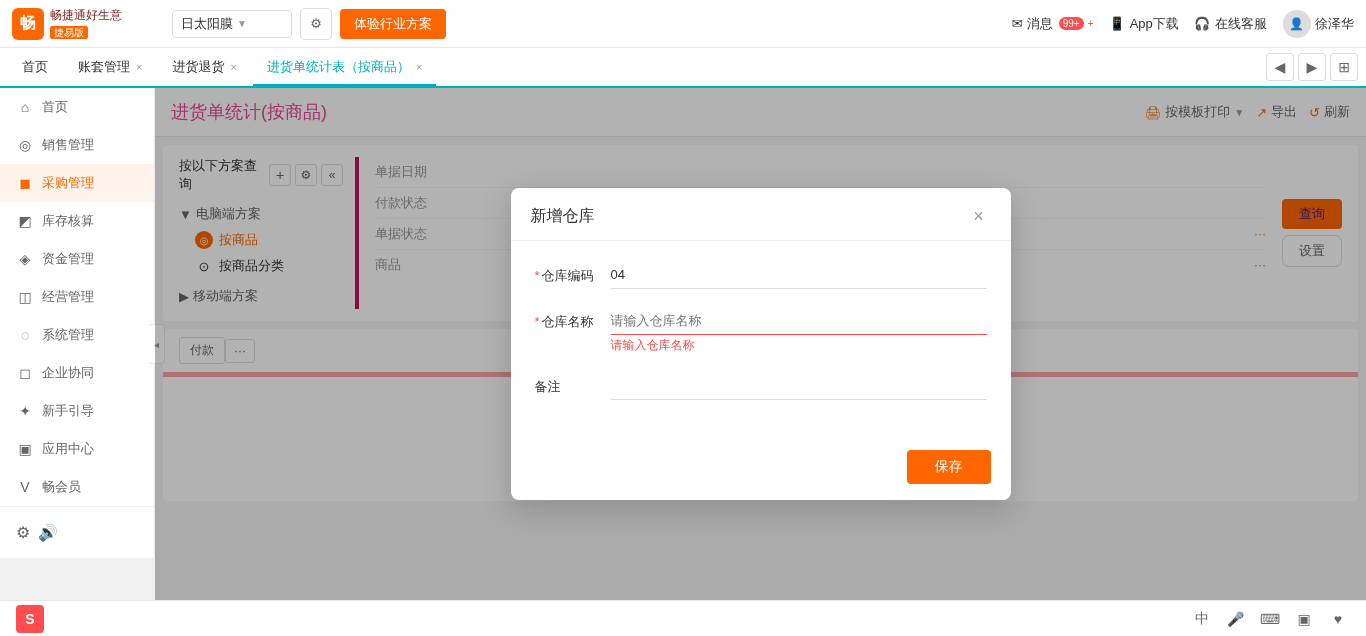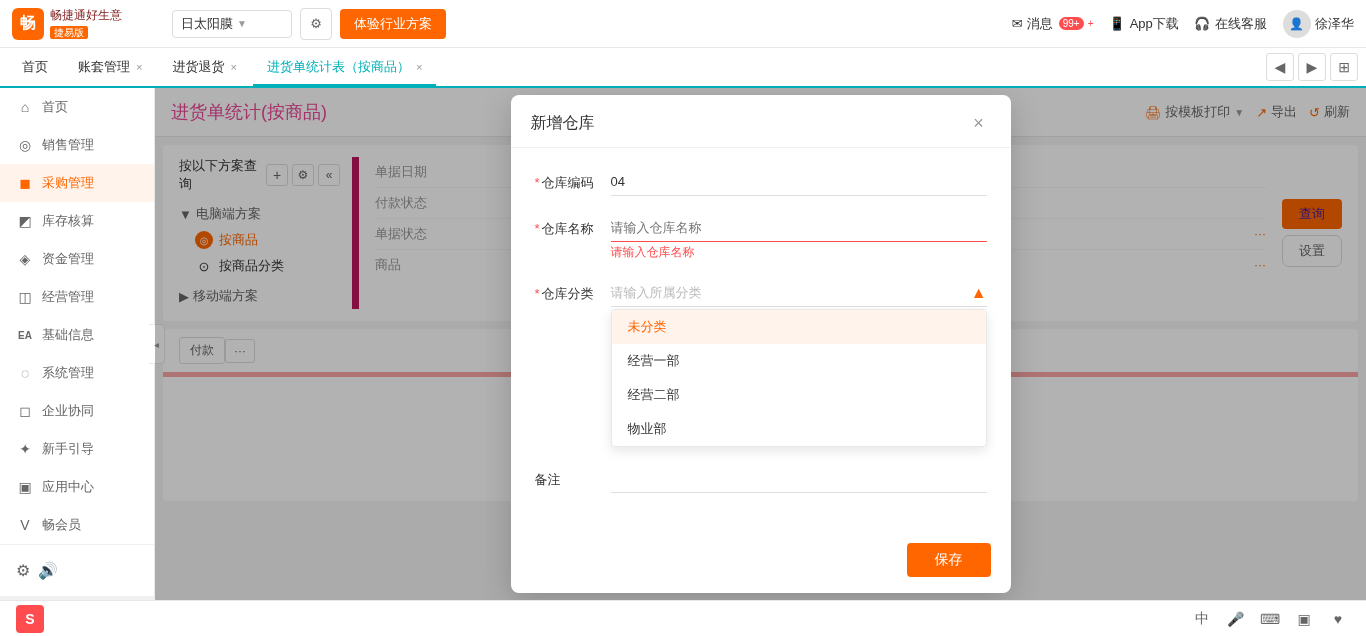--- a/index.html
+++ b/index.html
@@ -473,24 +473,20 @@
       </div>
       <div class="sidebar-item">
         <span class="sidebar-icon">◈</span>
         <span>资金管理</span>
       </div>
       <div class="sidebar-item">
         <span class="sidebar-icon">◫</span>
         <span>经营管理</span>
       </div>
       <div class="sidebar-item">
-        <span class="sidebar-icon" style="font-size:10px;font-weight:bold;">EA</span>
-        <span>基础信息</span>
-      </div>
-      <div class="sidebar-item">
         <span class="sidebar-icon">◌</span>
         <span>系统管理</span>
       </div>
       <div class="sidebar-item">
         <span class="sidebar-icon">◻</span>
         <span>企业协同</span>
       </div>
       <div class="sidebar-item">
         <span class="sidebar-icon">✦</span>
         <span>新手引导</span>
@@ -530,21 +526,21 @@
         </div>
         <div class="header-action-btn">
           <span class="action-icon">↺</span>
           <span>刷新</span>
         </div>
       </div>
     </div>
 
     <div style="display:flex;margin:8px;background:#fff;border-radius:4px;padding:12px 16px;gap:16px;">
 
-      <div style="width:180px;border-right:7px solid #be185d;padding-right:12px;">
+      <div style="width:180px;border-right:4px solid #be185d;padding-right:12px;">
         <div style="display:flex;align-items:center;justify-content:space-between;margin-bottom:8px;">
           <span style="font-size:13px;color:#333;font-weight:500;">按以下方案查询</span>
           <div style="display:flex;gap:4px;">
             <div style="width:22px;height:22px;border:1px solid #ddd;border-radius:3px;display:flex;align-items:center;justify-content:center;cursor:pointer;color:#666;font-size:14px;">+</div>
             <div style="width:22px;height:22px;border:1px solid #ddd;border-radius:3px;display:flex;align-items:center;justify-content:center;cursor:pointer;color:#666;font-size:12px;">⚙</div>
             <div style="width:22px;height:22px;border:1px solid #ddd;border-radius:3px;display:flex;align-items:center;justify-content:center;cursor:pointer;color:#666;font-size:12px;">«</div>
           </div>
         </div>
         <div>
           <div style="display:flex;align-items:center;gap:4px;padding:4px 0;font-size:13px;color:#666;">
@@ -632,38 +628,20 @@
           <div class="form-row">
             <div class="form-label">
               <span class="required">*</span><span>仓库名称</span>
             </div>
             <div class="form-control">
               <input class="form-input error" type="text" placeholder="请输入仓库名称" style="">
               <div class="error-msg">请输入仓库名称</div>
             </div>
           </div>
 
-          <div class="form-row">
-            <div class="form-label">
-              <span class="required">*</span><span>仓库分类</span>
-            </div>
-            <div class="form-control">
-              <div class="form-input-with-icon">
-                <input type="text" style="flex: 1 1 0%; border: none; padding: 6px 0px; font-size: 13px; outline: none; color: rgb(51, 51, 51);" placeholder="请输入所属分类">
-                <span class="input-icon-right">▲</span>
-              </div>
-
-              <div class="dropdown-list">
-                <div class="dropdown-item selected">未分类</div>
-                <div class="dropdown-item">经营一部</div>
-                <div class="dropdown-item">经营二部</div>
-                <div class="dropdown-item">物业部</div>
-              </div>
-            </div>
-          </div>
 
           <div class="form-row">
             <div class="form-label">备注</div>
             <div class="form-control">
               <input class="form-input" type="text" style="">
             </div>
           </div>
         </div>
 
         <div class="dialog-footer">

